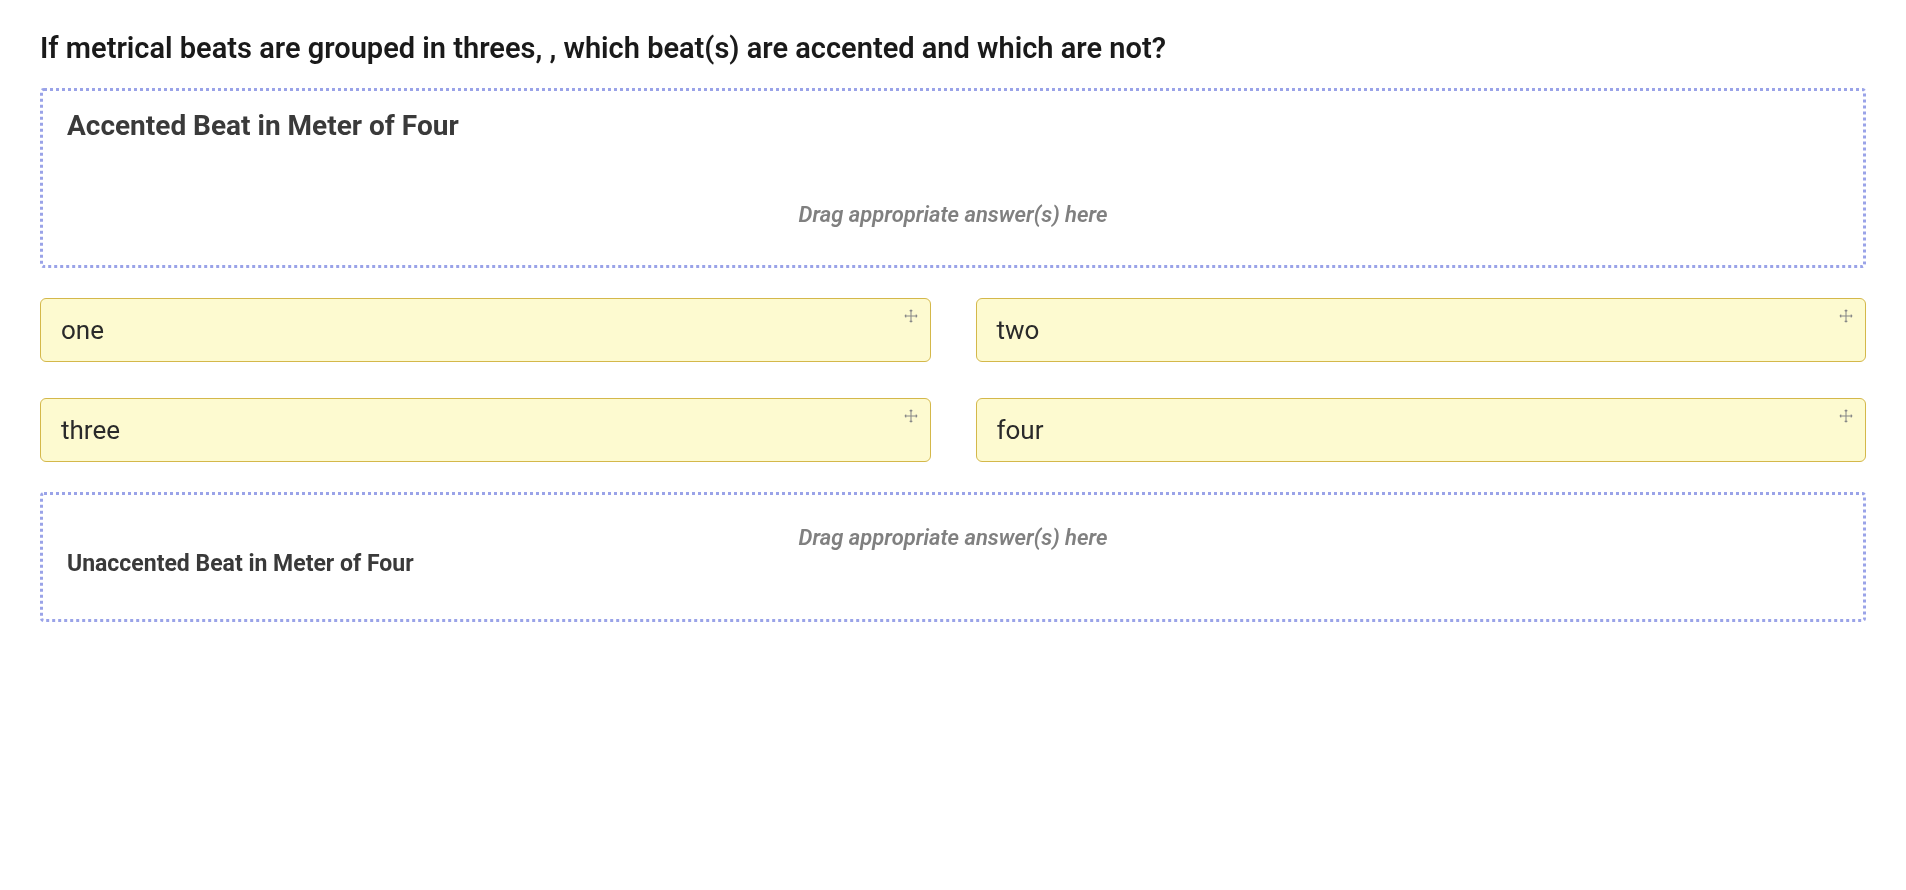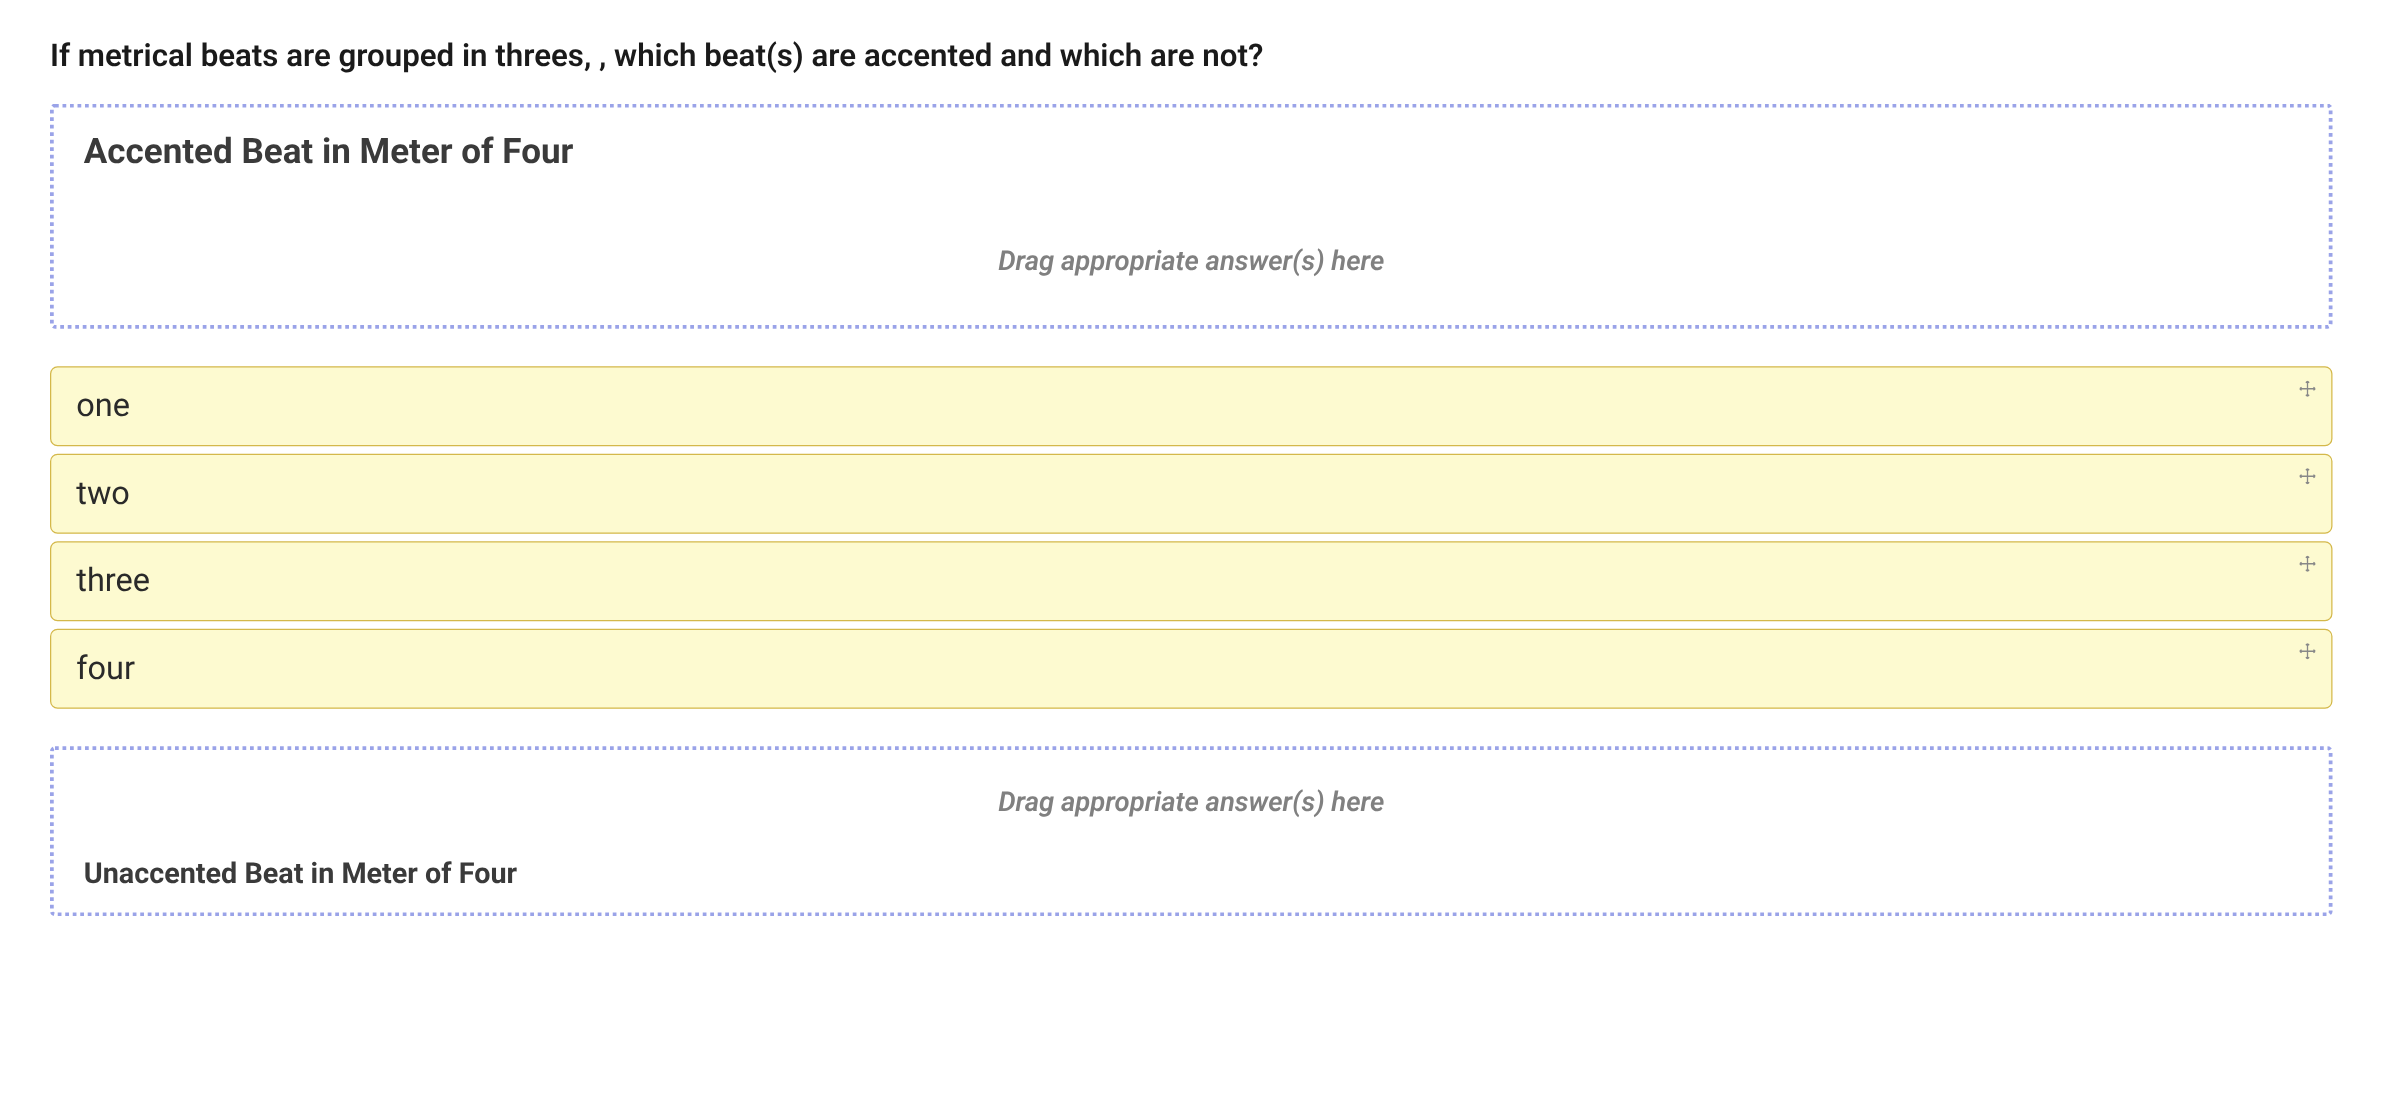--- a/index.html
+++ b/index.html
@@ -9,21 +9,21 @@
     }
     
     body {
       font-family: -apple-system, BlinkMacSystemFont, "Segoe UI", Roboto, Helvetica, Arial, sans-serif;
       background: #ffffff;
       padding: 30px 40px;
       color: #1a1a1a;
     }
     
     .question-prompt {
-      font-size: 25px;
+      font-size: 29px;
       font-weight: 600;
       color: #1a1a1a;
       margin-bottom: 20px;
       line-height: 1.3;
     }
     
     .drop-zone {
       border: 3px dotted #9aa3e8;
       border-radius: 4px;
       margin-bottom: 30px;
@@ -44,21 +44,20 @@
     .drop-zone-title {
       font-size: 28px;
       font-weight: 700;
       color: #3a3a3a;
     }
     
     .drop-zone-title-bottom {
       font-size: 23px;
       font-weight: 700;
       color: #3a3a3a;
-      margin-top: 30px;
     }
     
     .drop-zone-hint {
       font-size: 22px;
       font-style: italic;
       font-weight: 600;
       color: #808080;
       text-align: center;
       margin-top: 60px;
     }
@@ -66,22 +65,22 @@
     .drop-zone-hint-bottom {
       font-size: 22px;
       font-style: italic;
       font-weight: 600;
       color: #808080;
       text-align: center;
     }
     
     .answer-options {
       display: grid;
-      grid-template-columns: 1fr;
-      gap: 6px 45px;
+      grid-template-columns: 1fr 1fr;
+      gap: 36px 45px;
       margin-top: 15px;
     }
     
     .answer-card {
       background: #fdfad0;
       border: 1px solid #d4b84a;
       border-radius: 6px;
       padding: 16px 20px;
       font-size: 26px;
       color: #2a2a2a;

